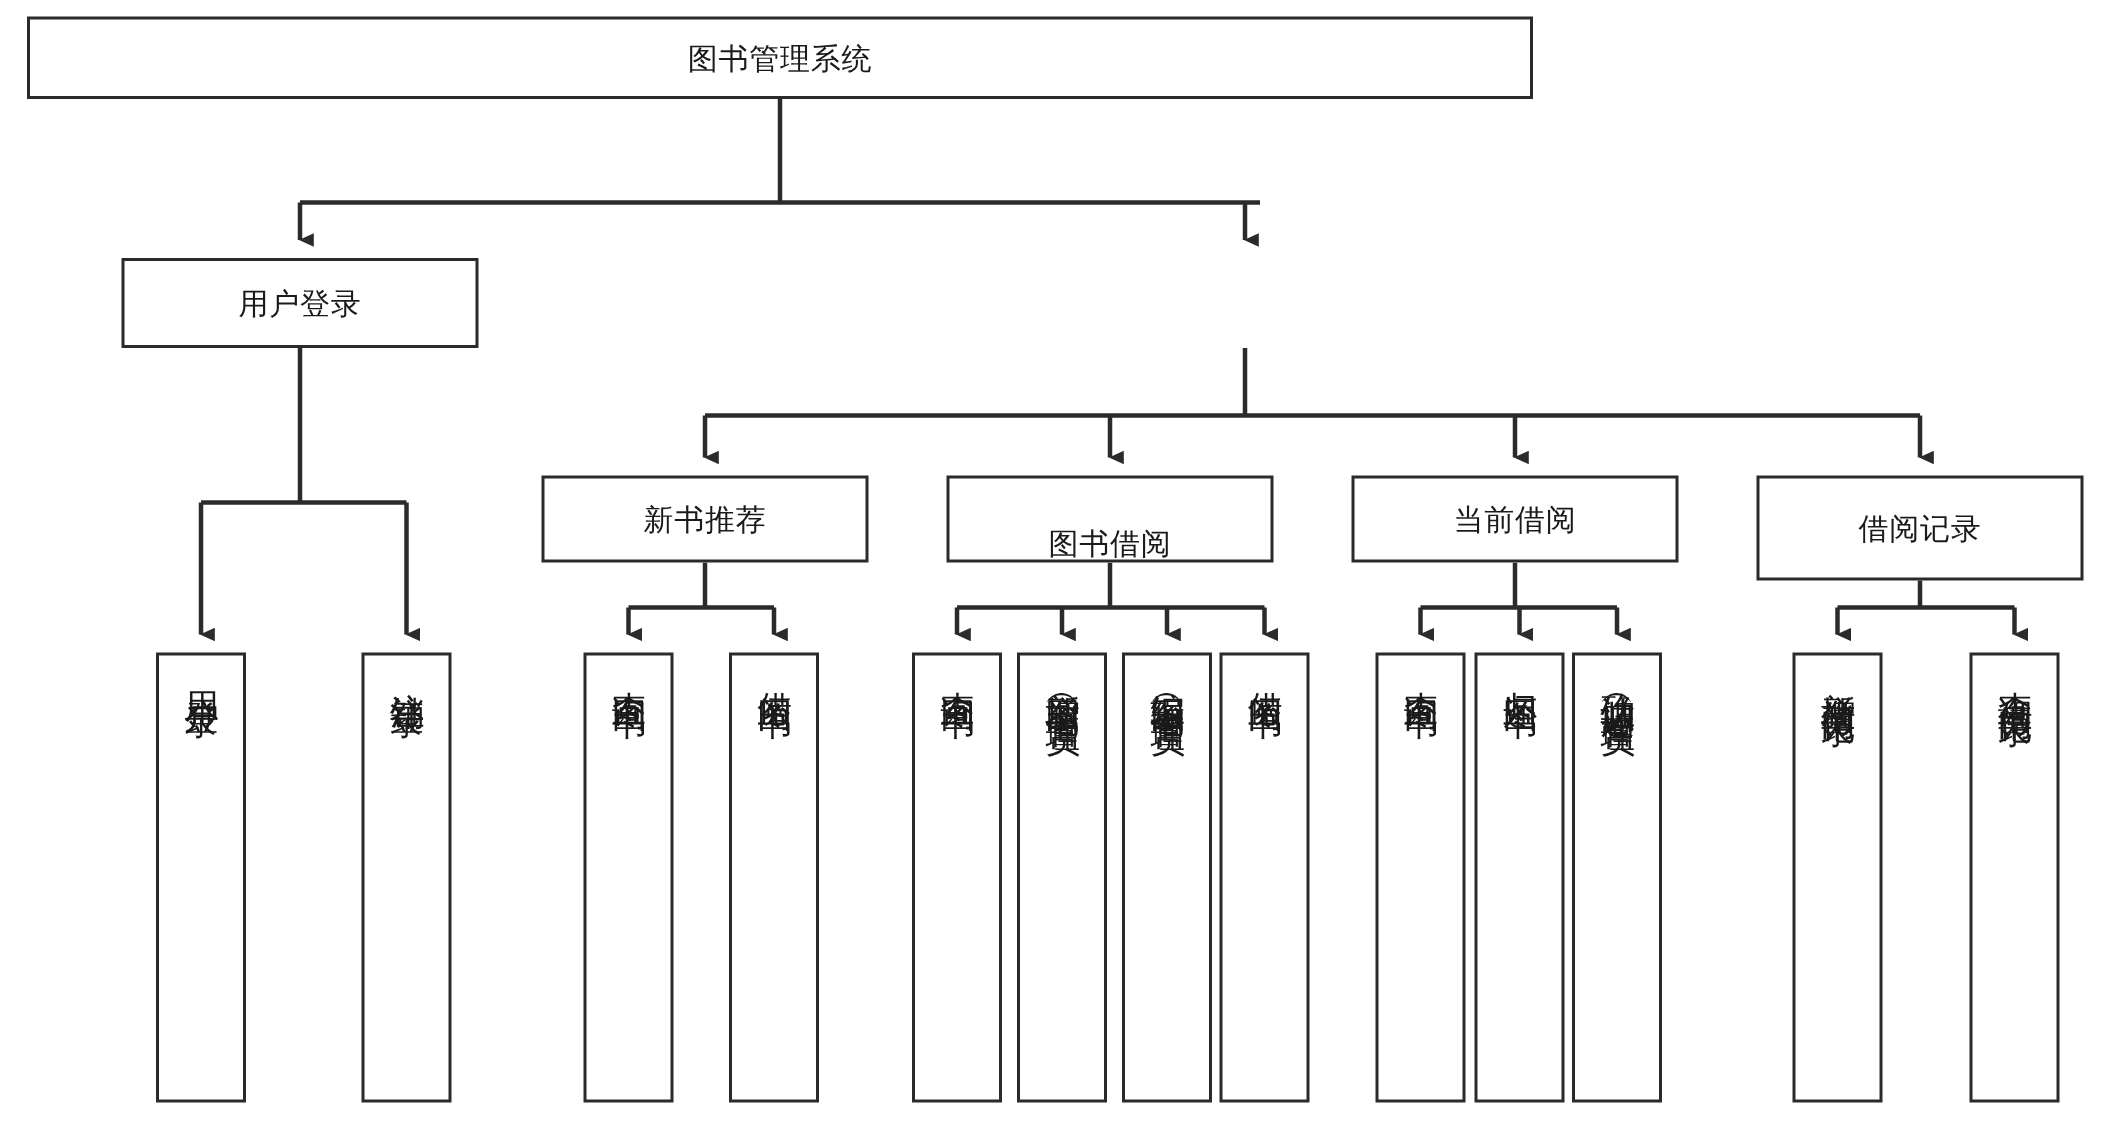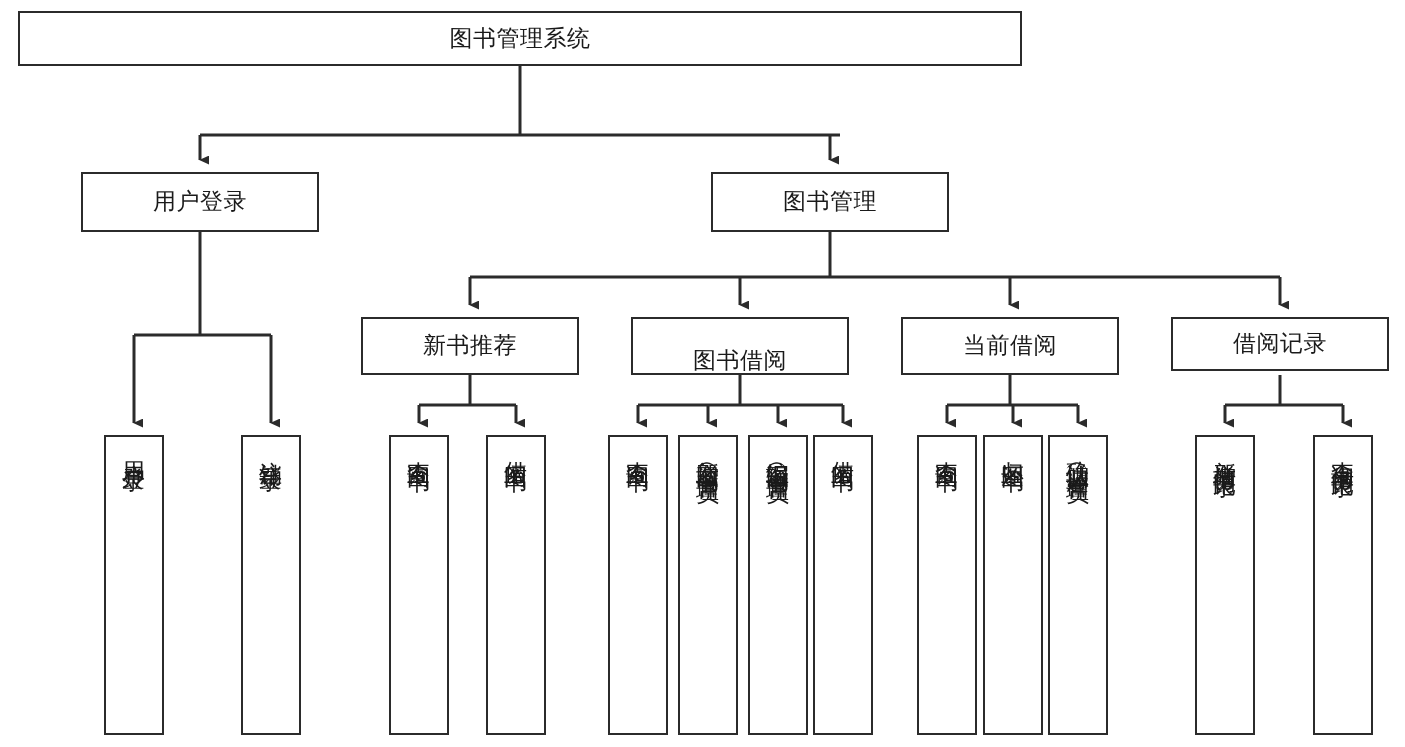--- a/index.html
+++ b/index.html
@@ -28,21 +28,21 @@
     position: absolute;
     box-sizing: border-box;
     border: 2.5px solid #2b2b2b;
     background: #ffffff;
     display: flex;
     align-items: center;
     justify-content: center;
     color: #1a1a1a;
   }
   .node-label {
-    font-size: 23px;
+    font-size: 20px;
     line-height: 1.1;
     letter-spacing: 0.5px;
     white-space: nowrap;
     color: #1a1a1a;
   }
   .node-box.vertical {
     align-items: flex-start;
     justify-content: center;
     padding-top: 6px;
   }
@@ -120,34 +120,31 @@
     </g>
   </svg>
 
   <div class="node-box" id="node-root" style="left: 18px; top: 11px; width: 1004px; height: 55px; border-color: rgb(43, 43, 43); background: rgb(255, 255, 255);">
     <span class="node-label" style="color: rgb(26, 26, 26);">图书管理系统</span>
   </div>
 
   <div class="node-box" id="node-l2-0" style="left: 81px; top: 172px; width: 238px; height: 60px; border-color: rgb(43, 43, 43); background: rgb(255, 255, 255);">
     <span class="node-label" style="color: rgb(26, 26, 26);">用户登录</span>
   </div>
-  <div class="node-box" id="node-l2-1" style="left: 711px; top: 172px; width: 238px; height: 60px; border-color: rgb(43, 43, 43); background: rgb(255, 255, 255);">
-    <span class="node-label" style="color: rgb(26, 26, 26);">图书管理</span>
-  </div>
 
   <div class="node-box" id="node-l3-0" style="left: 361px; top: 317px; width: 218px; height: 58px; border-color: rgb(43, 43, 43); background: rgb(255, 255, 255);">
     <span class="node-label" style="color: rgb(26, 26, 26);">新书推荐</span>
   </div>
   <div class="node-box" id="node-l3-1" style="left: 631px; top: 317px; width: 218px; height: 58px; border-color: rgb(43, 43, 43); background: rgb(255, 255, 255); align-items: flex-end;">
     <span class="node-label" style="color: rgb(26, 26, 26);">图书借阅</span>
   </div>
   <div class="node-box" id="node-l3-2" style="left: 901px; top: 317px; width: 218px; height: 58px; border-color: rgb(43, 43, 43); background: rgb(255, 255, 255);">
     <span class="node-label" style="color: rgb(26, 26, 26);">当前借阅</span>
   </div>
-  <div class="node-box" id="node-l3-3" style="left: 1171px; top: 317px; width: 218px; height: 54px; border-color: rgb(43, 43, 43); background: rgb(255, 255, 255);">
+  <div class="node-box" id="node-l3-3" style="left: 1171px; top: 317px; width: 218px; height: 70px; border-color: rgb(43, 43, 43); background: rgb(255, 255, 255);">
     <span class="node-label" style="color: rgb(26, 26, 26);">借阅记录</span>
   </div>
 
   <div class="node-box vertical" id="leaf-0" style="left: 104px; top: 435px; width: 60px; height: 300px; border-color: rgb(43, 43, 43); background: rgb(255, 255, 255);">
     <span class="node-label" style="color: rgb(26, 26, 26);">用户登录</span>
   </div>
   <div class="node-box vertical" id="leaf-1" style="left: 241px; top: 435px; width: 60px; height: 300px; border-color: rgb(43, 43, 43); background: rgb(255, 255, 255);">
     <span class="node-label" style="color: rgb(26, 26, 26);">注销登录</span>
   </div>
   <div class="node-box vertical" id="leaf-2" style="left: 389px; top: 435px; width: 60px; height: 300px; border-color: rgb(43, 43, 43); background: rgb(255, 255, 255);">

